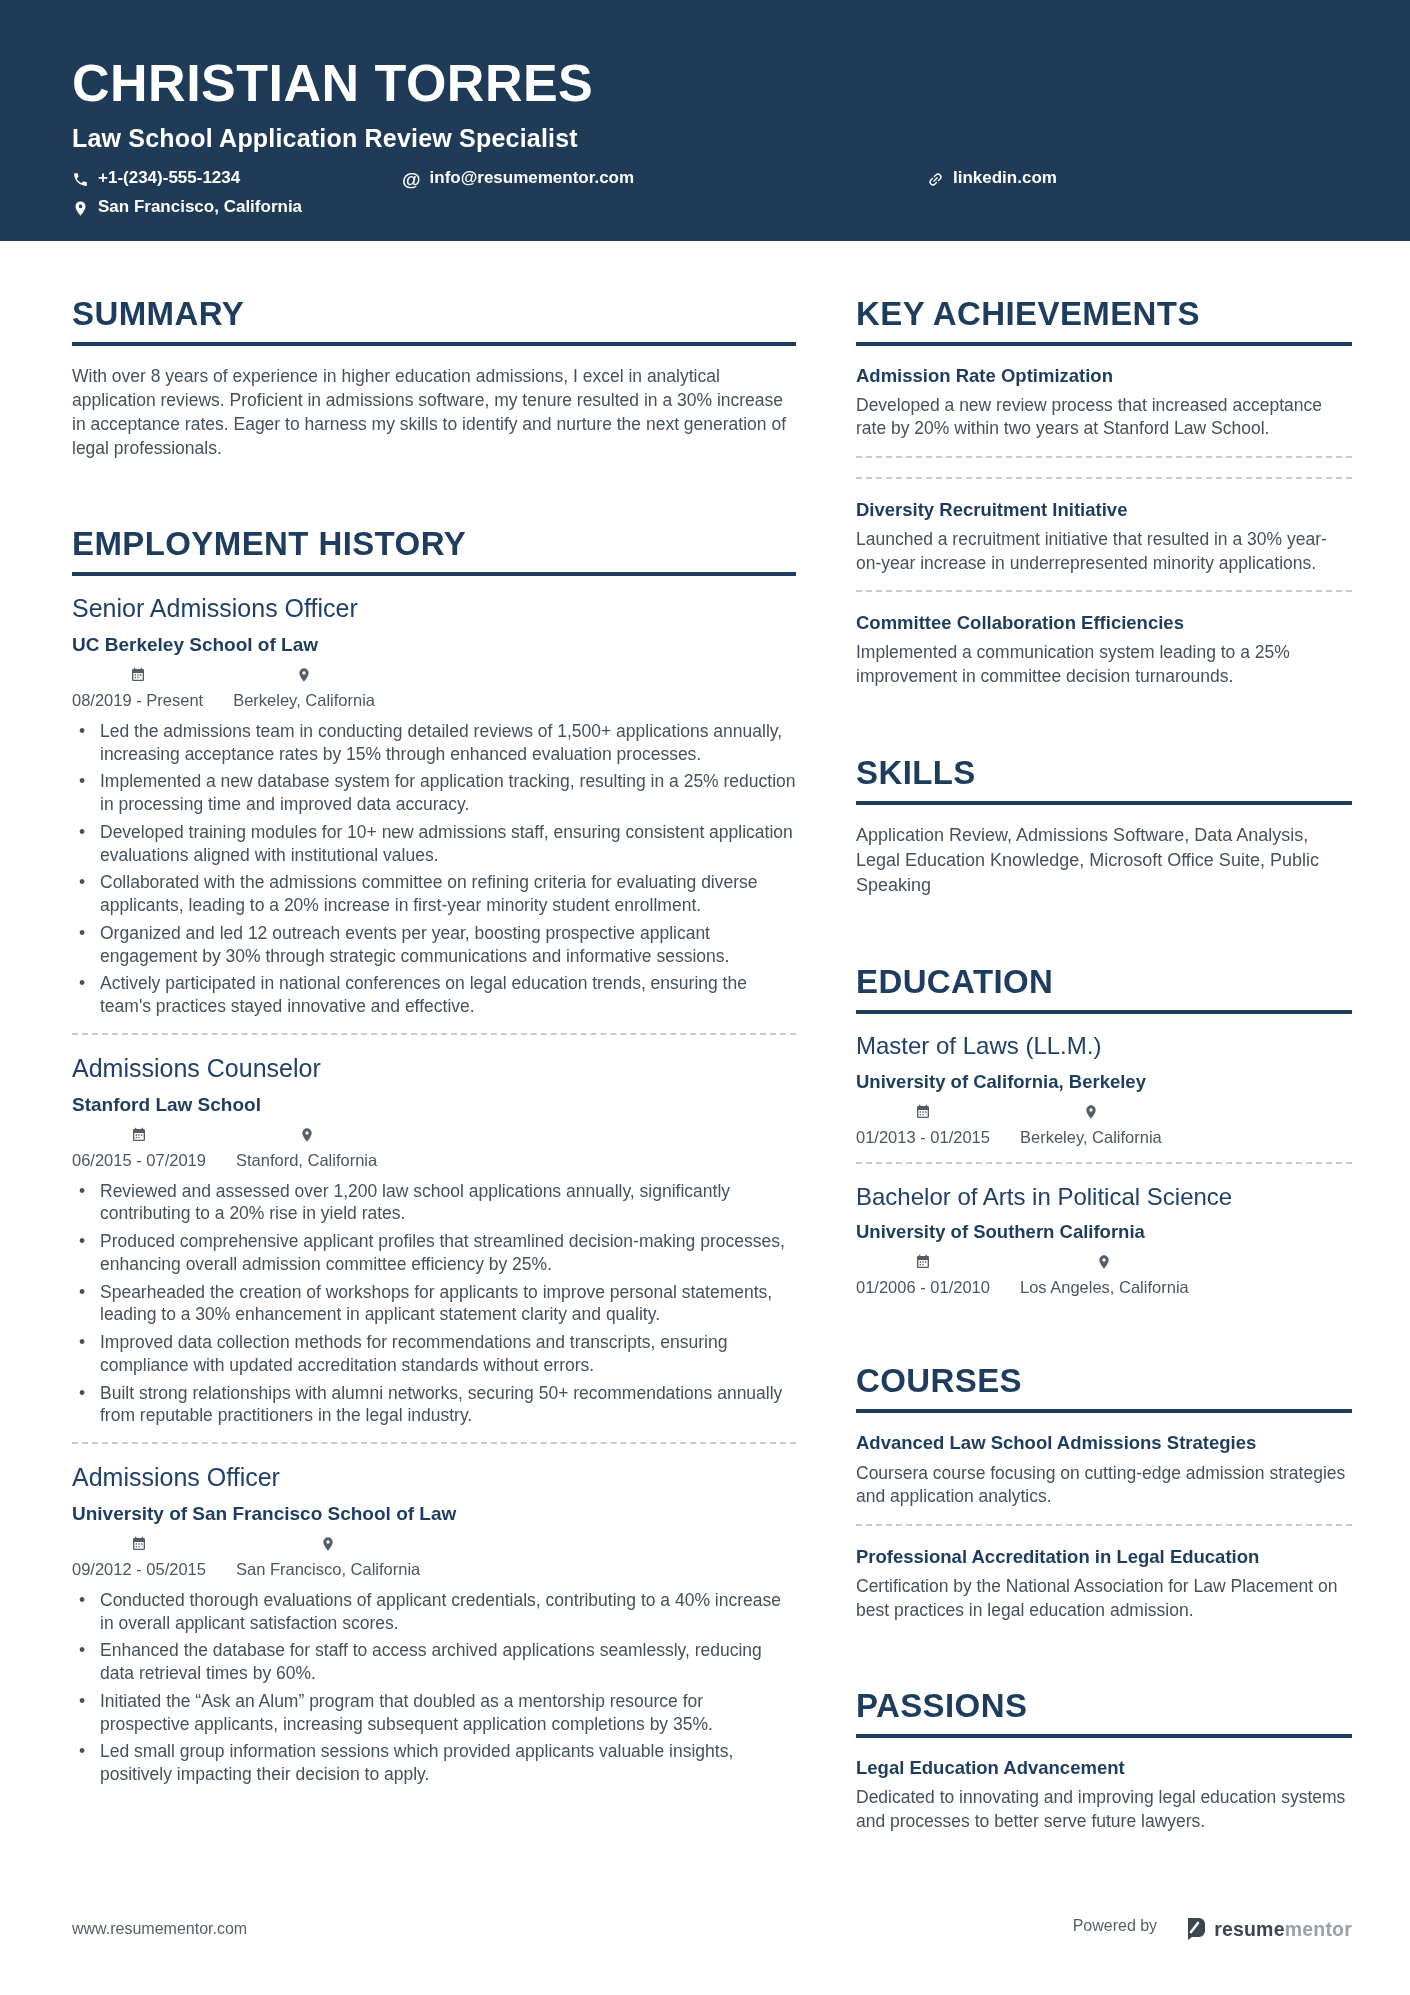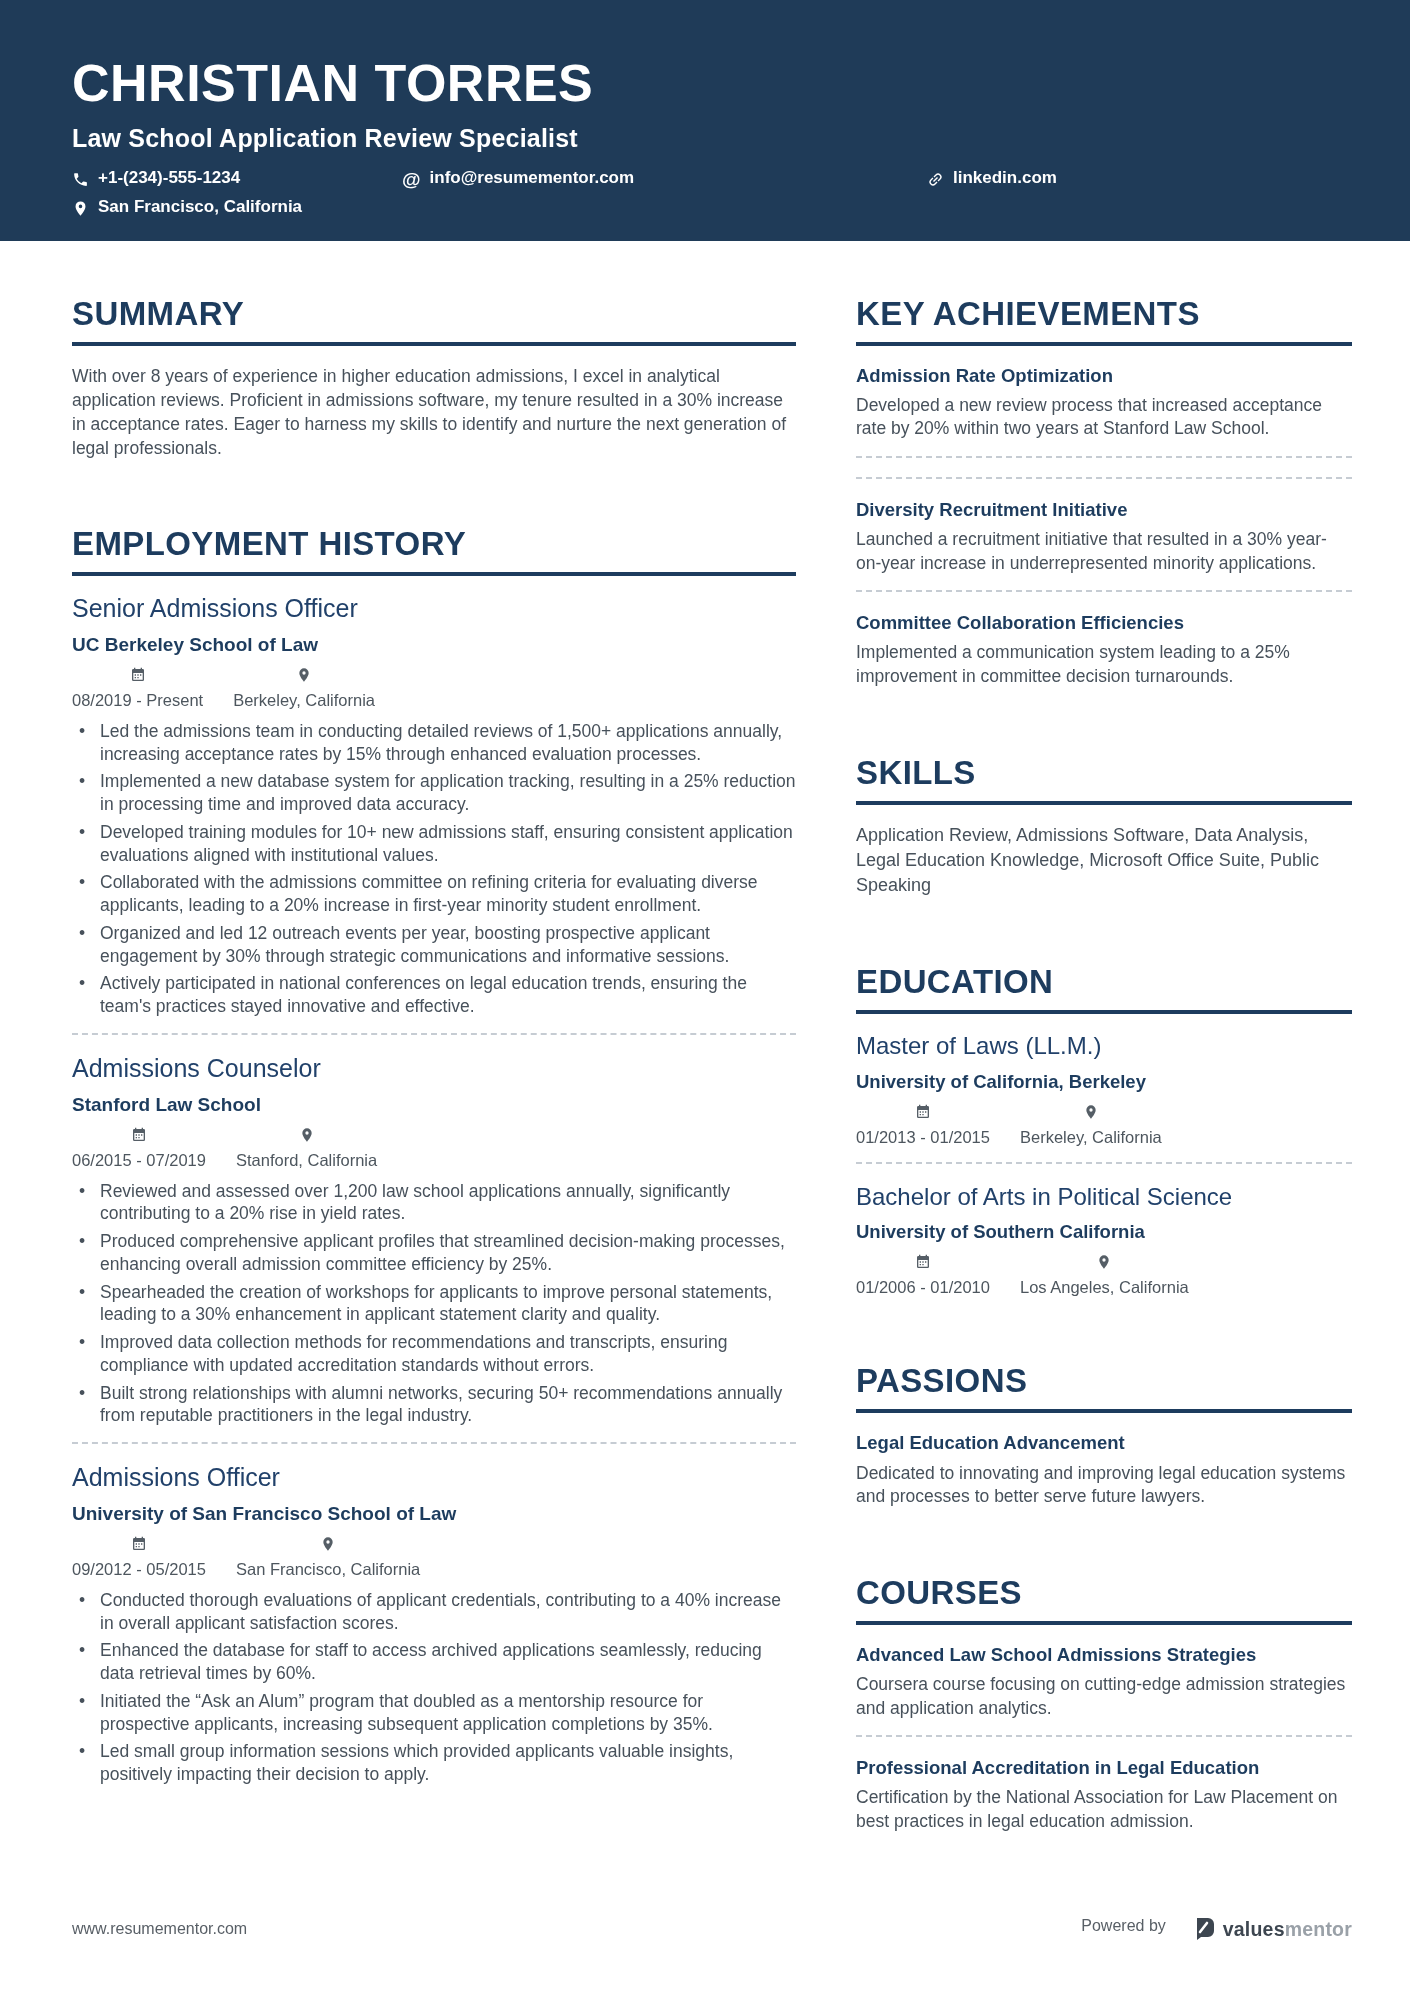--- a/index.html
+++ b/index.html
@@ -265,48 +265,48 @@
               <svg class="ic" viewBox="0 0 24 24" fill="currentColor">
                   <path d="M12 2a7 7 0 0 0-7 7c0 5.25 7 13 7 13s7-7.75 7-13a7 7 0 0 0-7-7zm0 9.5a2.5 2.5 0 1 1 0-5 2.5 2.5 0 0 1 0 5z"></path>
                 </svg>
               <span>Los Angeles, California</span>
             </span>
           </div>
         </article>
       </section>
 
       <section class="section">
+        <h2 class="section-heading">COURSES</h2>
+        <div>
+          <h4 class="item-title">Advanced Law School Admissions Strategies</h4>
+          <p class="item-text">Coursera course focusing on cutting-edge admission strategies and application analytics.</p>
+        </div>
+        <div class="dashed-sep"></div>
+        <div>
+          <h4 class="item-title">Professional Accreditation in Legal Education</h4>
+          <p class="item-text">Certification by the National Association for Law Placement on best practices in legal education admission.</p>
+        </div>
+      </section>
+
+      <section class="section">
         <h2 class="section-heading">PASSIONS</h2>
         <div>
           <h4 class="item-title">Legal Education Advancement</h4>
           <p class="item-text">Dedicated to innovating and improving legal education systems and processes to better serve future lawyers.</p>
-        </div>
-      </section>
-
-      <section class="section">
-        <h2 class="section-heading">COURSES</h2>
-        <div>
-          <h4 class="item-title">Advanced Law School Admissions Strategies</h4>
-          <p class="item-text">Coursera course focusing on cutting-edge admission strategies and application analytics.</p>
-        </div>
-        <div class="dashed-sep"></div>
-        <div>
-          <h4 class="item-title">Professional Accreditation in Legal Education</h4>
-          <p class="item-text">Certification by the National Association for Law Placement on best practices in legal education admission.</p>
         </div>
       </section>
     </div>
   </div>
 
   <footer class="footer">
     <span class="footer-site">www.resumementor.com</span>
     <span class="powered">
       <span class="powered-by">Powered by</span>
       <span class="brand">
         <svg width="24" height="24" viewBox="0 0 24 24">
           <path d="M5 1h11a6 6 0 0 1 6 6v7a6 6 0 0 1-6 6h-7l-4 3z" fill="#3d4650"></path>
           <path d="M8 15 L15 6" stroke="#ffffff" stroke-width="2.6" stroke-linecap="round" fill="none"></path>
         </svg>
-        <span class="brand-name"><span class="brand-bold">values</span><span class="brand-light">mentor</span></span>
+        <span class="brand-name"><span class="brand-bold">resume</span><span class="brand-light">mentor</span></span>
       </span>
     </span>
   </footer>
 </div>
 
 </body></html>

